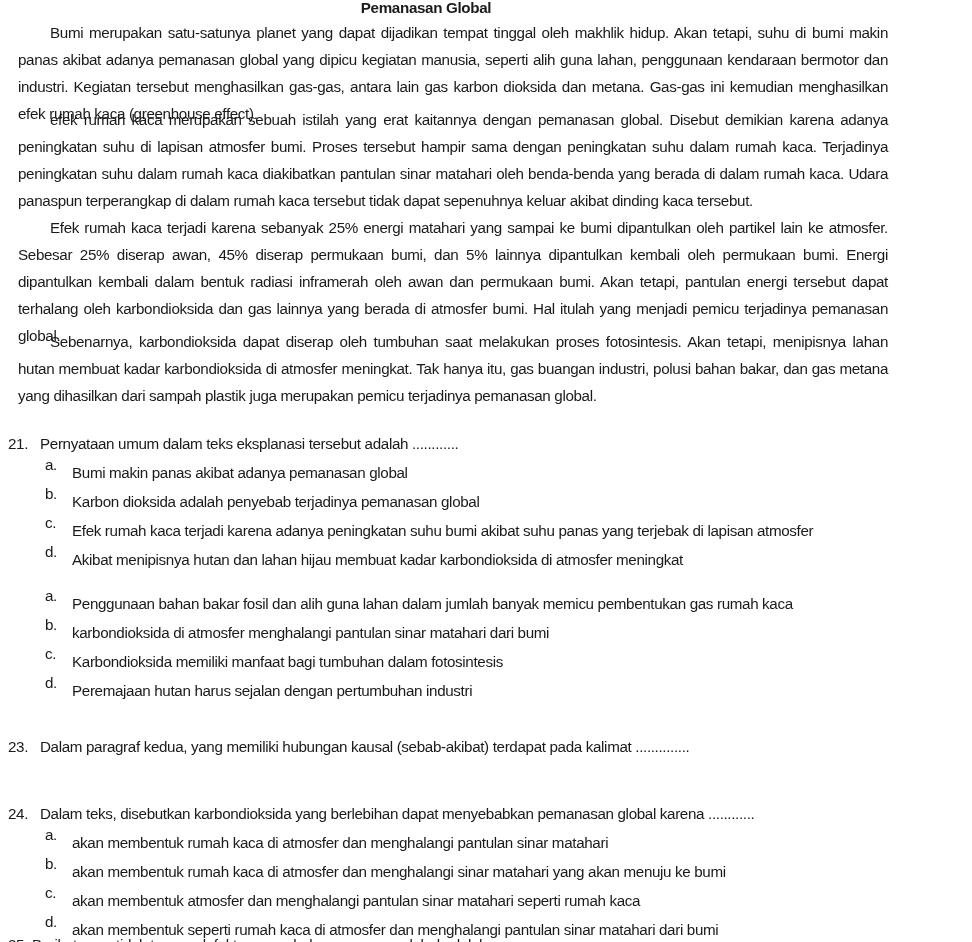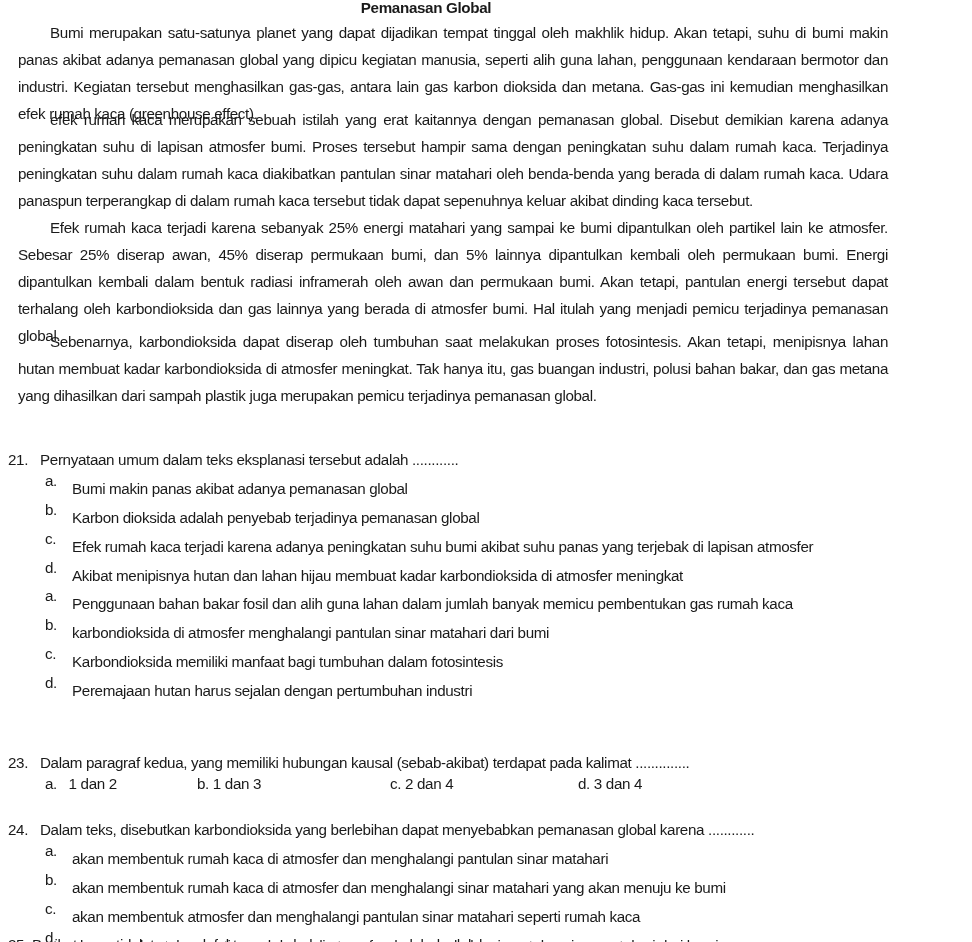--- a/index.html
+++ b/index.html
@@ -46,21 +46,20 @@
       margin: 0;
     }
     .q {
       position: absolute;
       left: 8px;
       width: 880px;
       line-height: 21px;
     }
     .q-head {
       display: flex;
-      margin-top: 16px;
     }
     .q-num {
       width: 32px;
       flex: 0 0 32px;
     }
     .q-text {
       flex: 1;
     }
     .opt {
       display: flex;
@@ -145,34 +144,20 @@
       <span class="opt-letter">d.</span>
       <span class="opt-text">Peremajaan hutan harus sejalan dengan pertumbuhan industri</span>
     </div>
   </div>
 
   <div class="q" style="top:736px;">
     <div class="q-head">
       <span class="q-num">23.</span>
       <span class="q-text">Dalam paragraf kedua, yang memiliki hubungan kausal (sebab-akibat) terdapat pada kalimat ..............</span>
     </div>
-    <div class="opt-row">
-      <span class="opt-inline" style="left:37px;">
-        <span>a.</span>&nbsp;&nbsp;&nbsp;<span>1 dan 2</span>
-      </span>
-      <span class="opt-inline" style="left:189px;">
-        <span>b.</span> <span>1 dan 3</span>
-      </span>
-      <span class="opt-inline" style="left:382px;">
-        <span>c.</span> <span>2 dan 4</span>
-      </span>
-      <span class="opt-inline" style="left:570px;">
-        <span>d.</span> <span>3 dan 4</span>
-      </span>
-    </div>
   </div>
 
   <div class="q" style="top:803px;">
     <div class="q-head">
       <span class="q-num">24.</span>
       <span class="q-text">Dalam teks, disebutkan karbondioksida yang berlebihan dapat menyebabkan pemanasan global karena ............</span>
     </div>
     <div class="opt">
       <span class="opt-letter">a.</span>
       <span class="opt-text">akan membentuk rumah kaca di atmosfer dan menghalangi pantulan sinar matahari</span>

